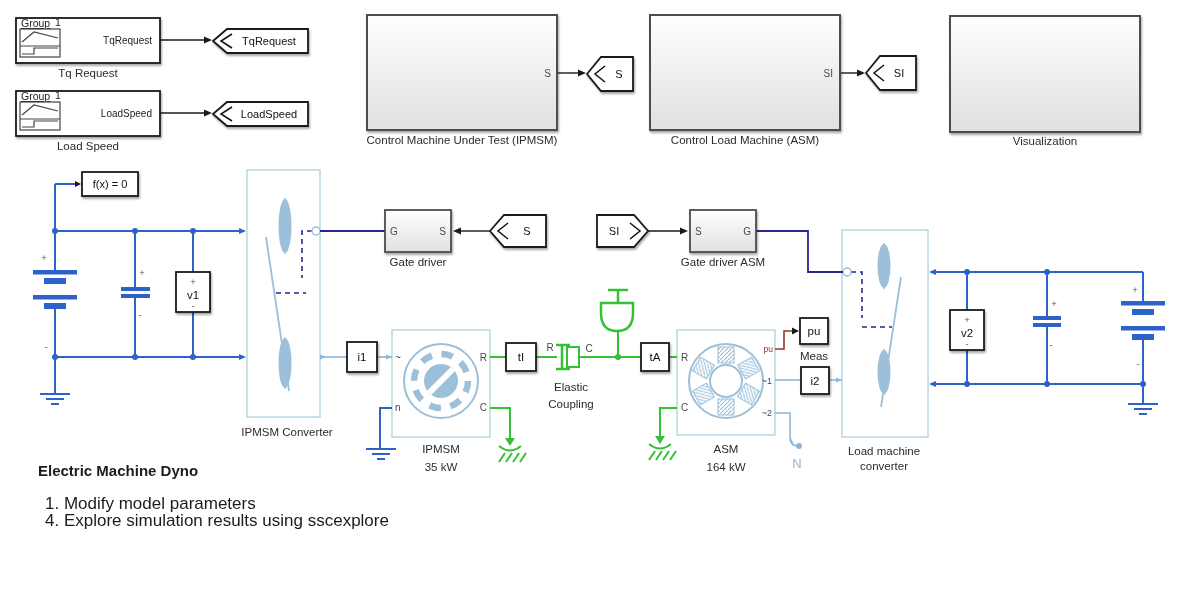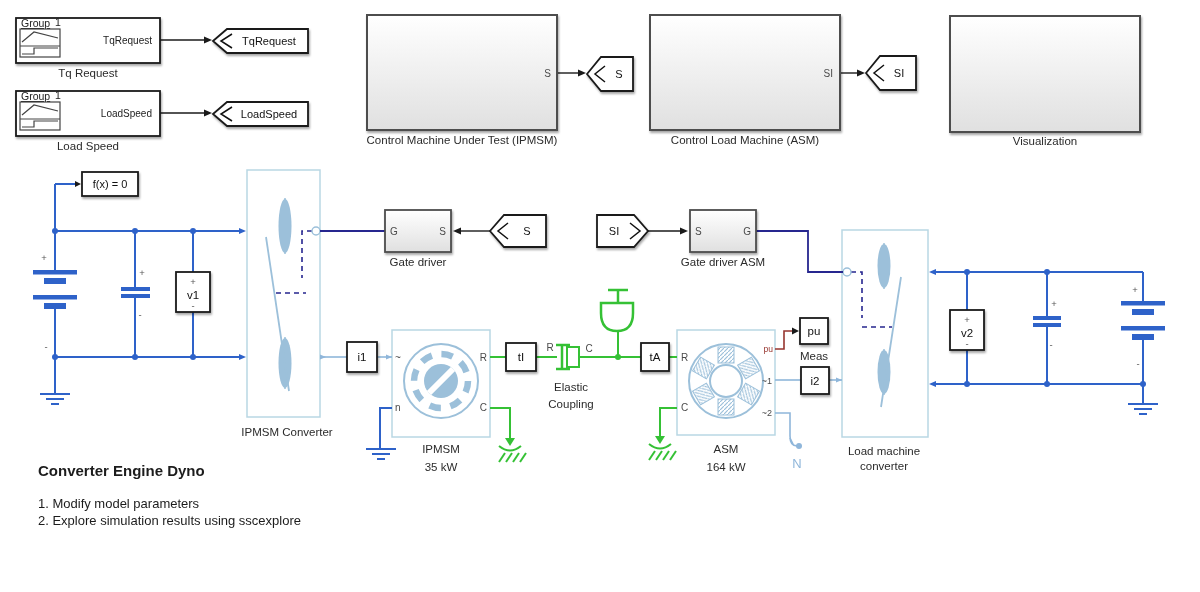--- a/index.html
+++ b/index.html
@@ -38,21 +38,21 @@
   .port-m{font-size:8.5px;fill:var(--measurement);}
   .tag-txt{font-size:11px;fill:#111;text-anchor:middle;}
   .sensor-txt{font-size:11.5px;fill:#111;text-anchor:middle;}
   .mark{font-size:9.5px;fill:#555;text-anchor:middle;}
   .group-txt{font-size:10.5px;fill:#222;}
   .sig-txt{font-size:10px;fill:#222;text-anchor:end;}
   .n-txt{font-size:13px;fill:var(--light-electrical);text-anchor:middle;}
 
   .notes{position:absolute;left:38px;top:462px;color:#1c1c1c;}
   .notes-title{font-size:15px;font-weight:bold;margin-bottom:16px;}
-  .notes-item{font-size:13px;line-height:17px;}
+  .notes-item{font-size:17px;line-height:17px;margin-left:7px;}
 </style>
 </head>
 <body>
 
 <div class="canvas">
 <svg width="1200" height="592" viewBox="0 0 1200 592">
   <defs>
     <linearGradient id="gradBlock" x1="0" y1="0" x2="0" y2="1">
       <stop offset="0" stop-color="#ffffff"></stop>
       <stop offset="1" stop-color="#e0e0e0"></stop>
@@ -434,17 +434,17 @@
     <text class="mark" x="142" y="276">+</text>
     <text class="mark" x="140" y="318">-</text>
     <text class="mark" x="1054" y="307">+</text>
     <text class="mark" x="1051" y="348">-</text>
     <text class="mark" x="1135" y="293">+</text>
     <text class="mark" x="1138" y="367">-</text>
   </g>
 </svg>
 
 <div class="notes">
-  <div class="notes-title">Converter Engine Dyno</div>
+  <div class="notes-title">Electric Machine Dyno</div>
   <div class="notes-item">1. Modify model parameters</div>
-  <div class="notes-item">2. Explore simulation results using sscexplore</div>
+  <div class="notes-item">4. Explore simulation results using sscexplore</div>
 </div>
 </div>
 
 </body></html>

